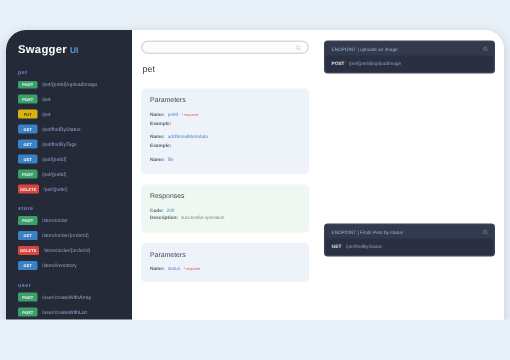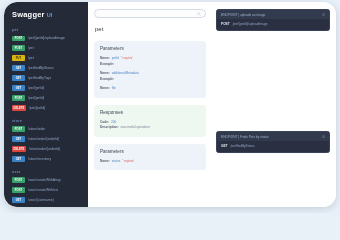--- a/index.html
+++ b/index.html
@@ -9,21 +9,21 @@
     background: #e8f1f8;
     overflow: hidden;
   }
   #app {
     position: relative;
     width: 340px; height: 213px;
     background: #e8f1f8;
   }
   .window {
     position: absolute;
-    left: 4px; top: 2px;
+    left: 4px; top: 20px;
     width: 332px; height: 205px;
     border-radius: 13px;
     background: #ffffff;
     overflow: hidden;
     display: flex;
     box-shadow: 0 2px 8px rgba(30,50,80,0.18);
   }
 
   
   .sidebar {

